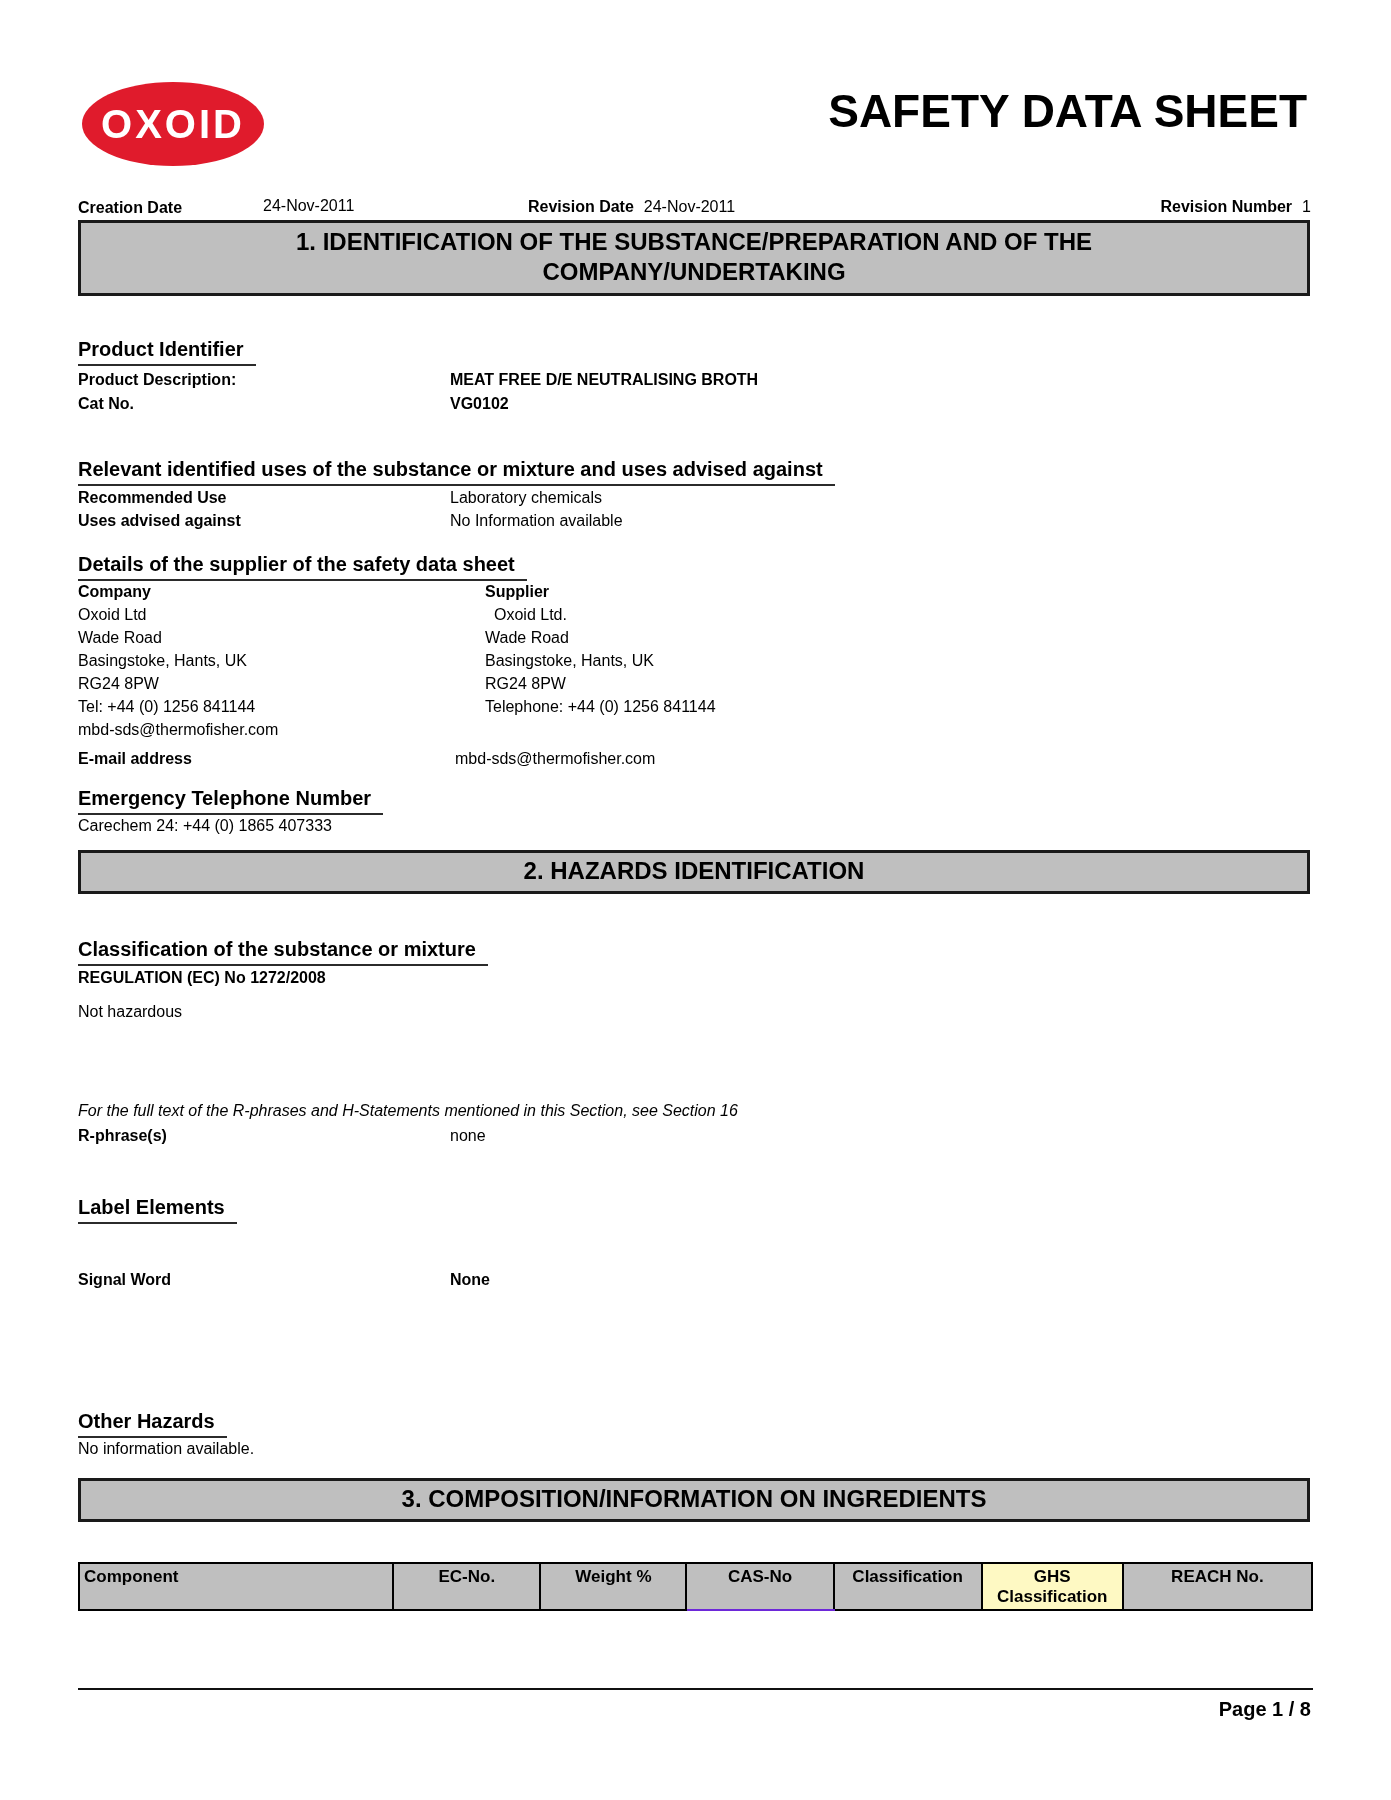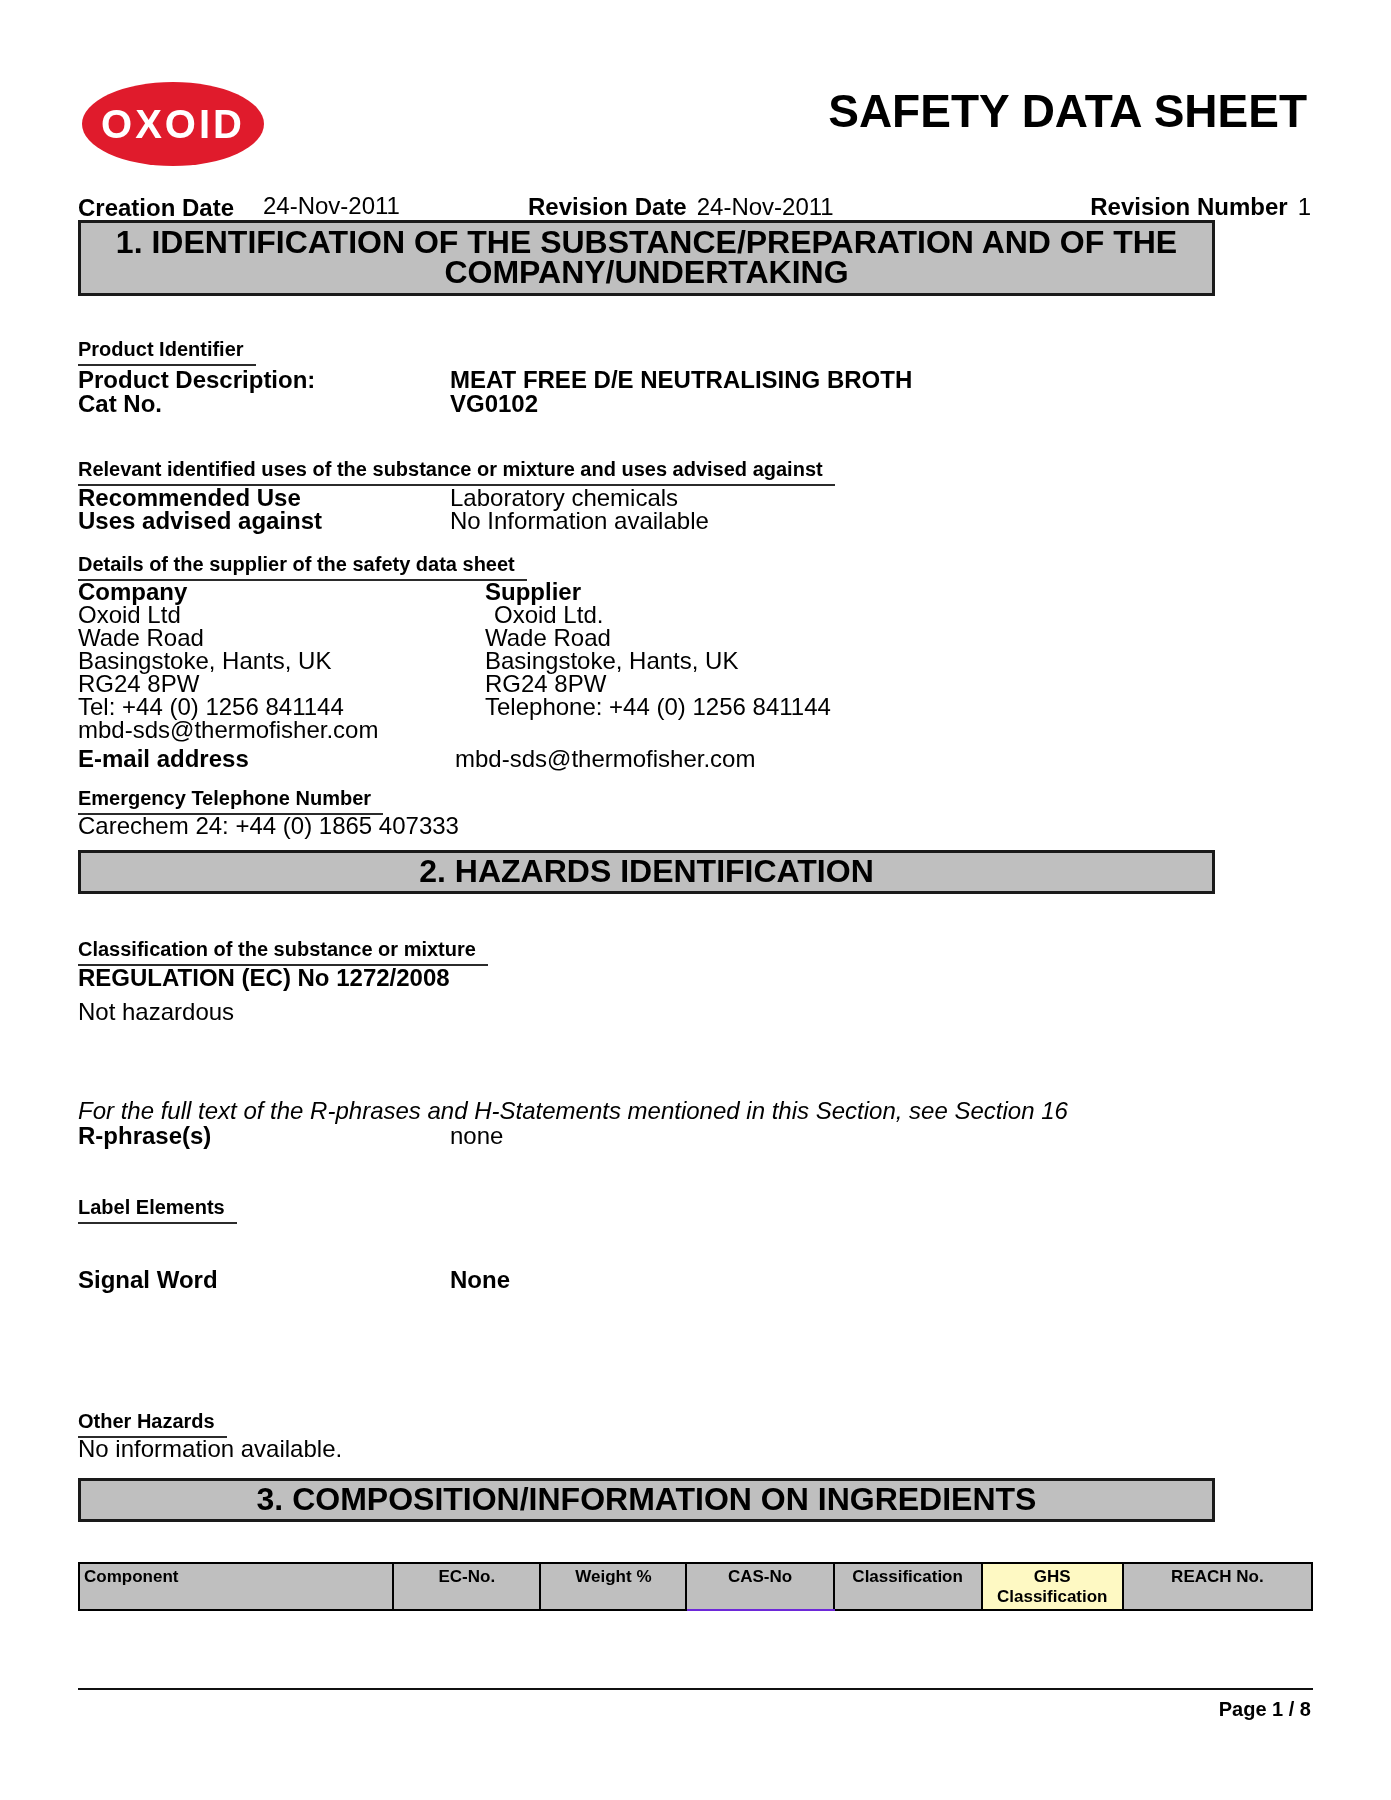--- a/index.html
+++ b/index.html
@@ -7,42 +7,42 @@
     position:relative;
     width:1391px;height:1800px;
     background:#ffffff;
     font-family:"Liberation Sans","DejaVu Sans",sans-serif;
     color:#000;
     overflow:hidden;
   }
   .abs{position:absolute;}
   .b{font-weight:700;}
   .i{font-style:italic;}
-  .t20{font-size:24px;line-height:23px;white-space:nowrap;}
+  .t20{font-size:16px;line-height:23px;white-space:nowrap;}
   .uh{ 
     font-size:20px;font-weight:700;white-space:nowrap;
     display:inline-block;border-bottom:2px solid #2b2b2b;
     padding:0 12px 3px 0;
   }
   .logo{
     left:82px;top:82px;width:182px;height:84px;
     border-radius:50%;
     display:flex;align-items:center;justify-content:center;
   }
   .logo span{
     color:#fff;font-weight:700;font-size:40px;letter-spacing:3px;
   }
   .doc-title{
     top:84px;right:84px;
     font-size:46px;font-weight:700;letter-spacing:0px;white-space:nowrap;
   }
   .sec-box{
-    left:78px;width:1137px;box-sizing:border-box;
+    left:78px;width:1232px;box-sizing:border-box;
     border:3px solid #1a1a1a;
-    text-align:center;font-weight:700;font-size:32px;line-height:30px;
+    text-align:center;font-weight:700;font-size:24px;line-height:30px;
   }
   .metagroup{display:flex;gap:10px;}
   table.comp{
     border-collapse:collapse;table-layout:fixed;
     width:1235px;
   }
   table.comp td{
     border:2px solid #000;
     font-size:17px;font-weight:700;line-height:20px;
     text-align:center;vertical-align:top;

